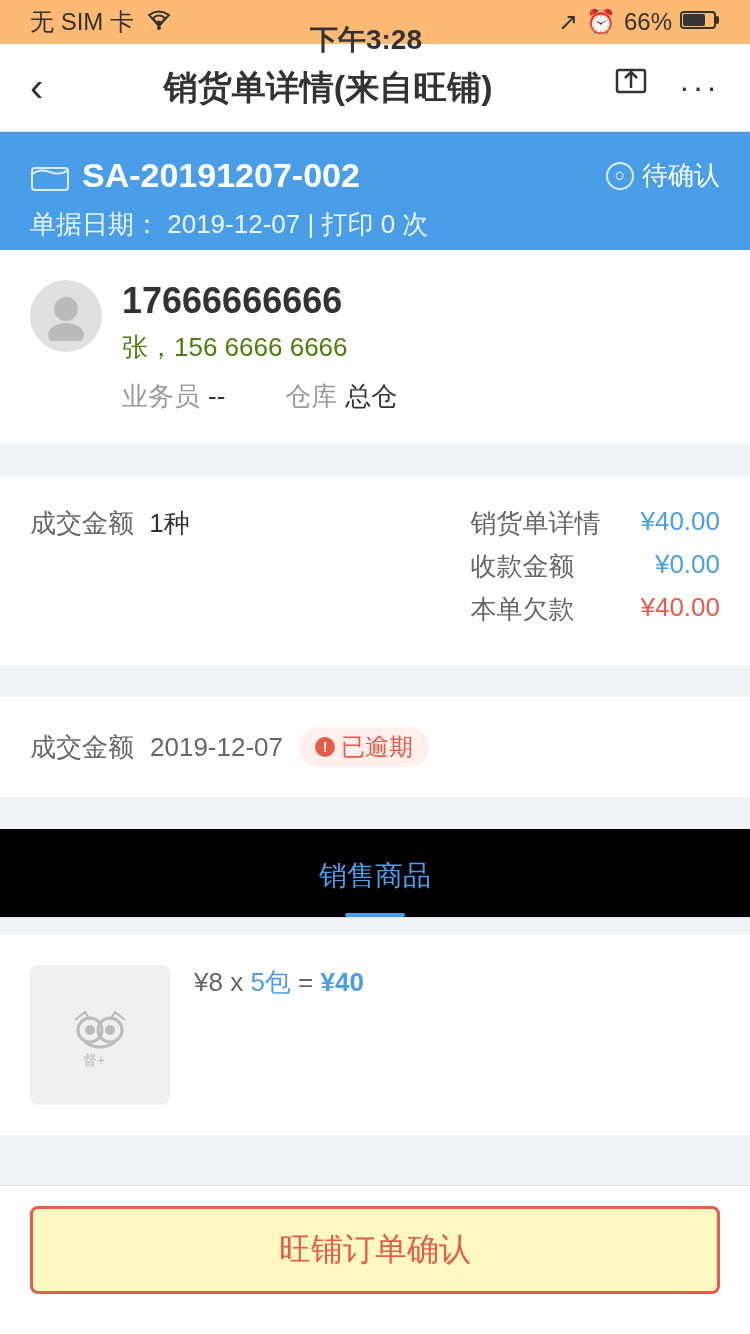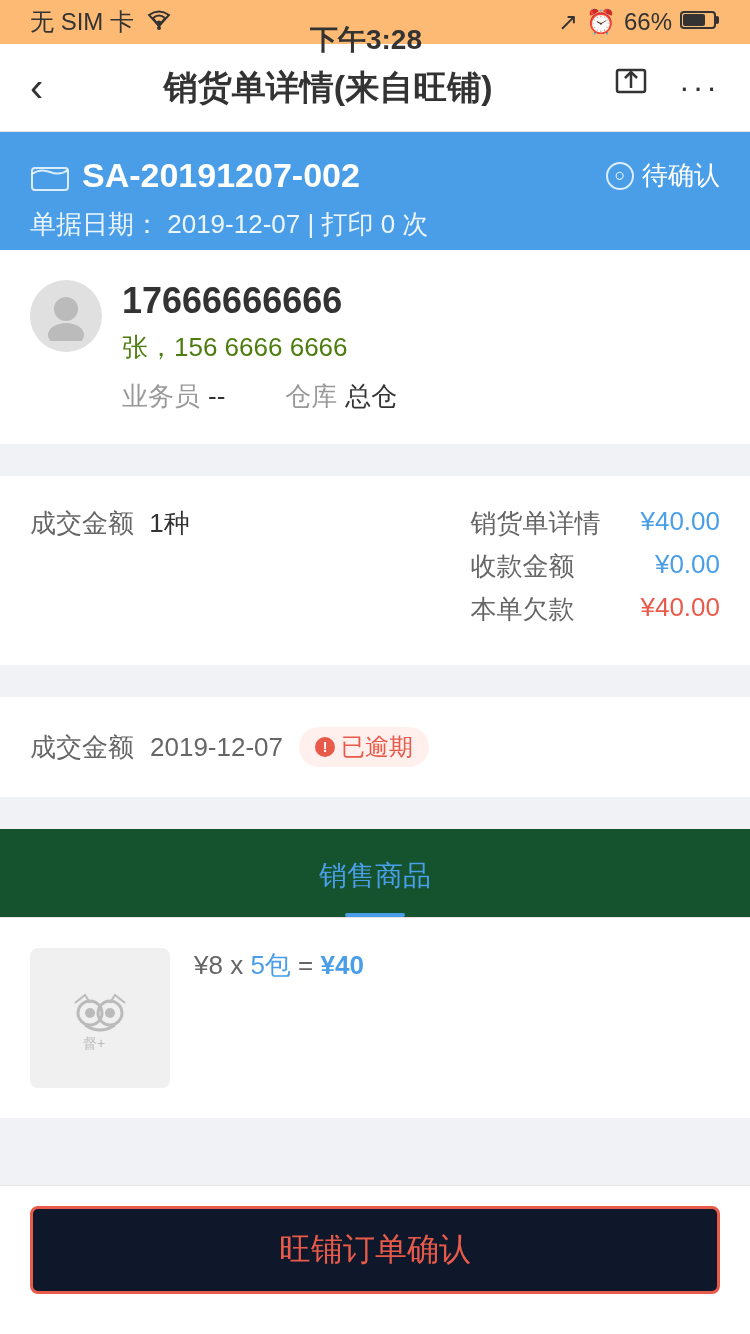--- a/index.html
+++ b/index.html
@@ -188,24 +188,24 @@
       display: inline-flex;
       align-items: center;
       justify-content: center;
       color: #fff;
       font-size: 14px;
       font-weight: 700;
     }
 
     
     .tabs-bar {
-      background: #14532d;
+      background: #000000;
       display: flex;
       border-bottom: 1px solid #e5e5e5;
-      margin-bottom: 0;
+      margin-bottom: 17px;
     }
     .tab-item {
       flex: 1;
       text-align: center;
       padding: 28px 0 22px;
       font-size: 28px;
       color: #999;
       cursor: pointer;
       position: relative;
     }
@@ -269,21 +269,21 @@
       left: 0;
       width: 750px;
       background: #fff;
       padding: 20px 30px 40px;
       border-top: 1px solid #e5e5e5;
     }
     .confirm-btn {
       width: 100%;
       height: 88px;
       border: 3px solid #e85a4a;
-      background: #0f172a;
+      background: #fef9c3;
       color: #e85a4a;
       font-size: 32px;
       font-weight: 500;
       border-radius: 8px;
       cursor: pointer;
       display: flex;
       align-items: center;
       justify-content: center;
     }
 

